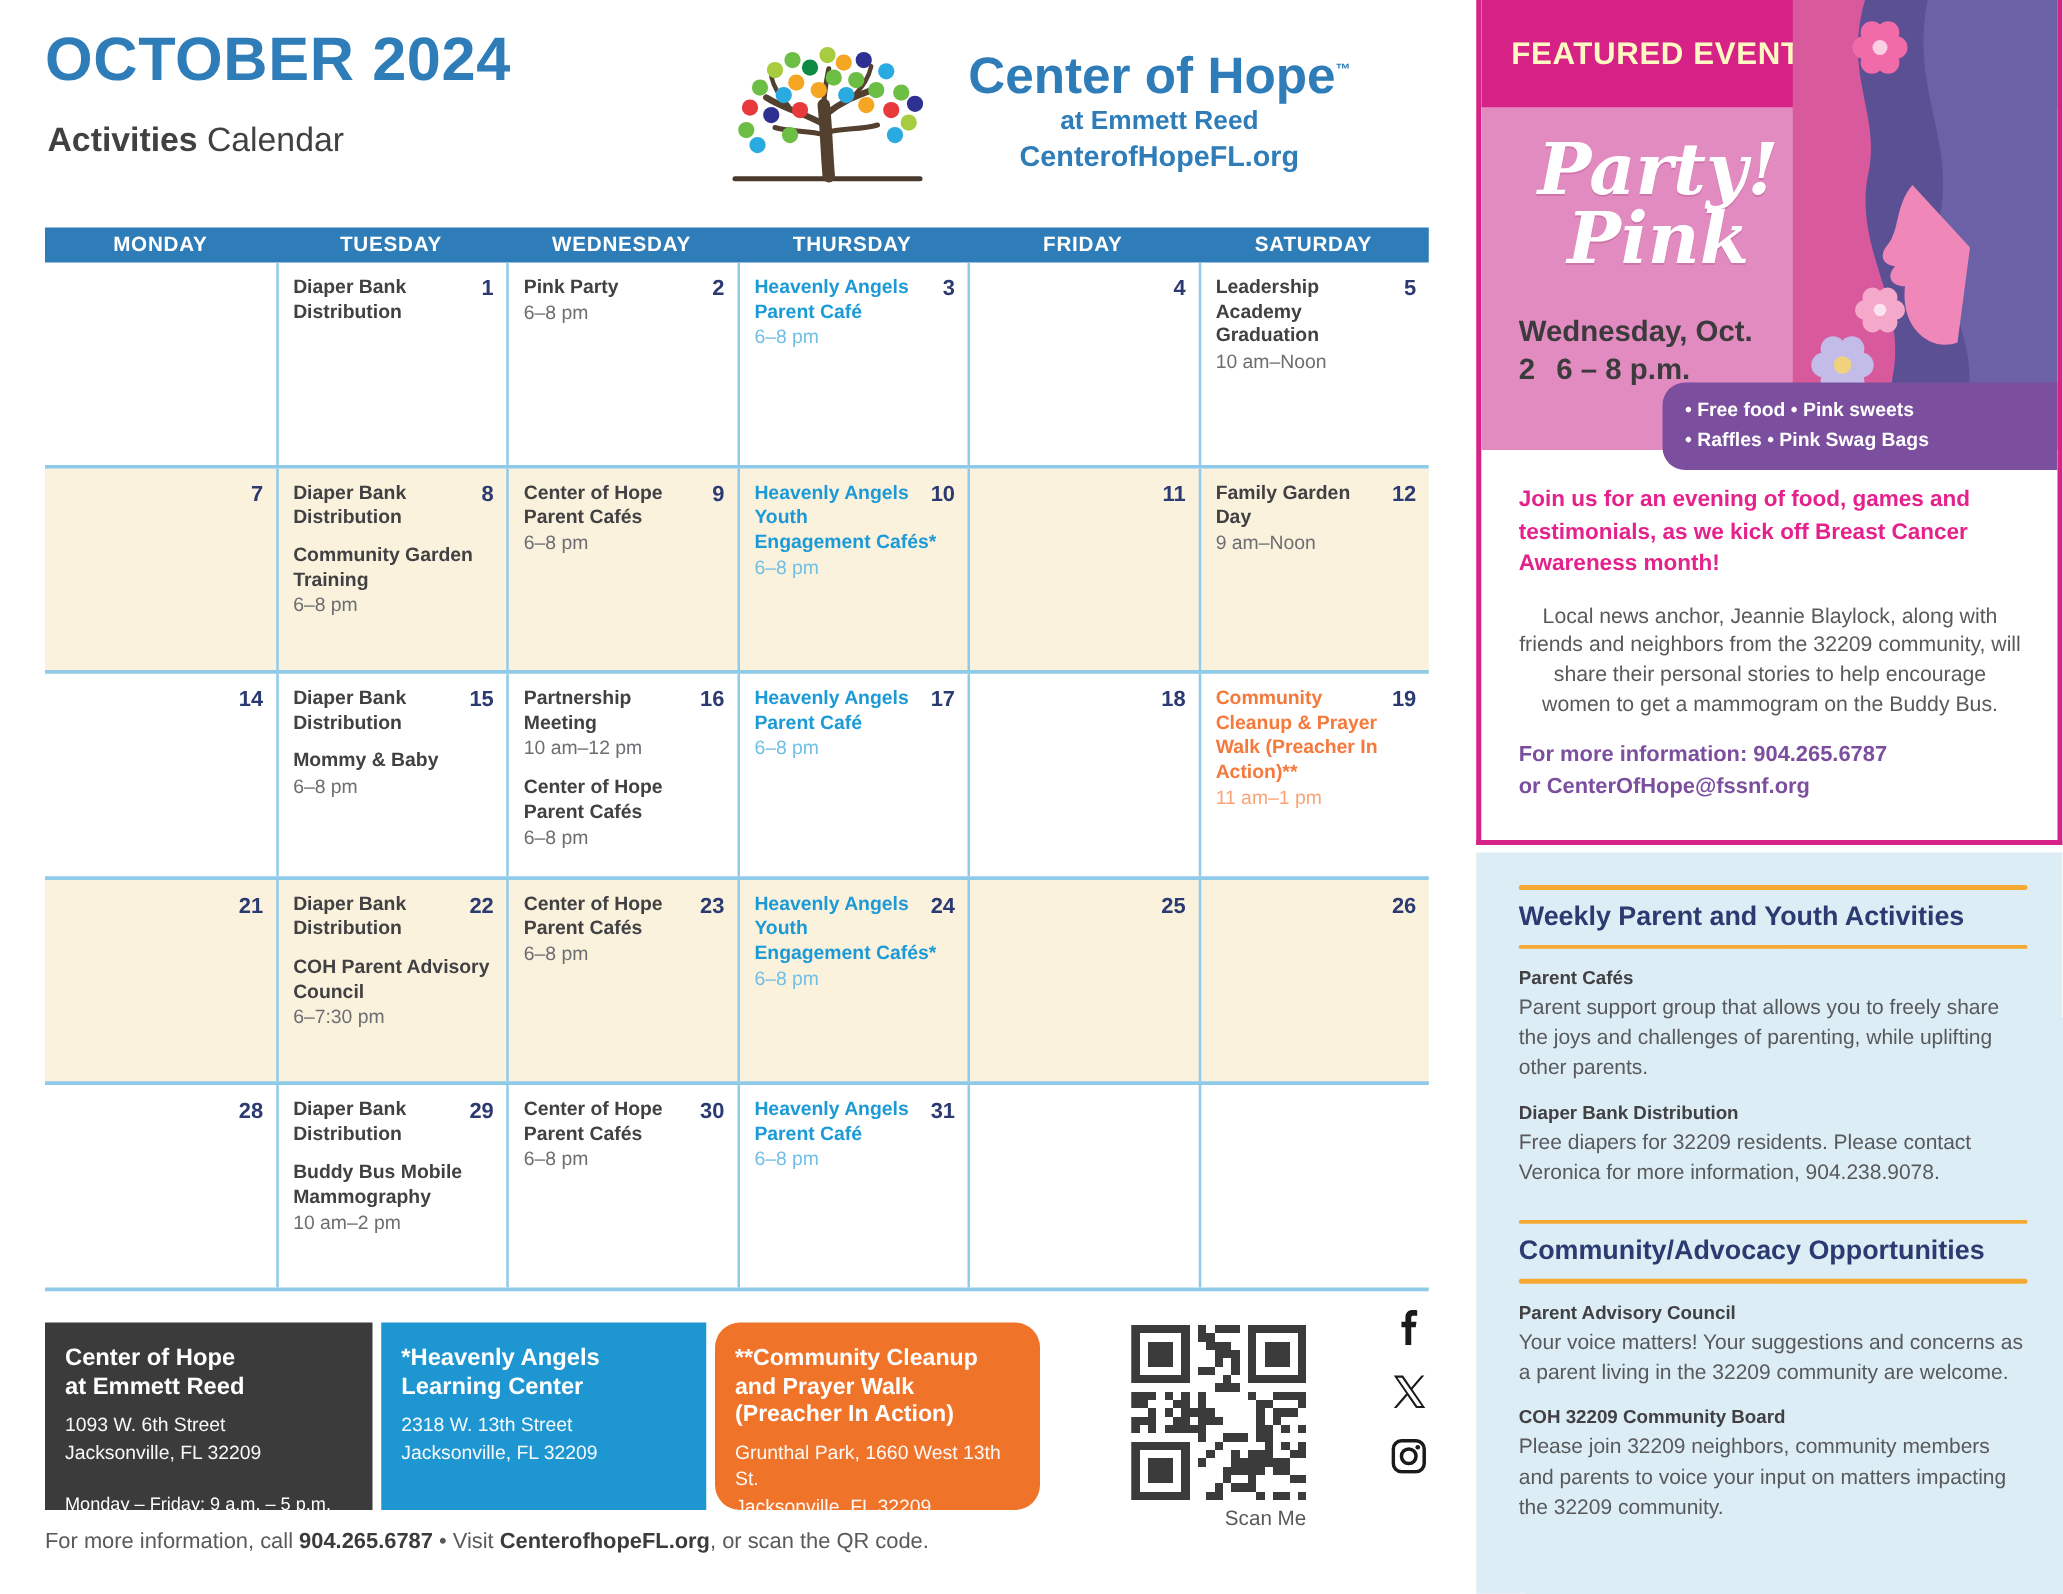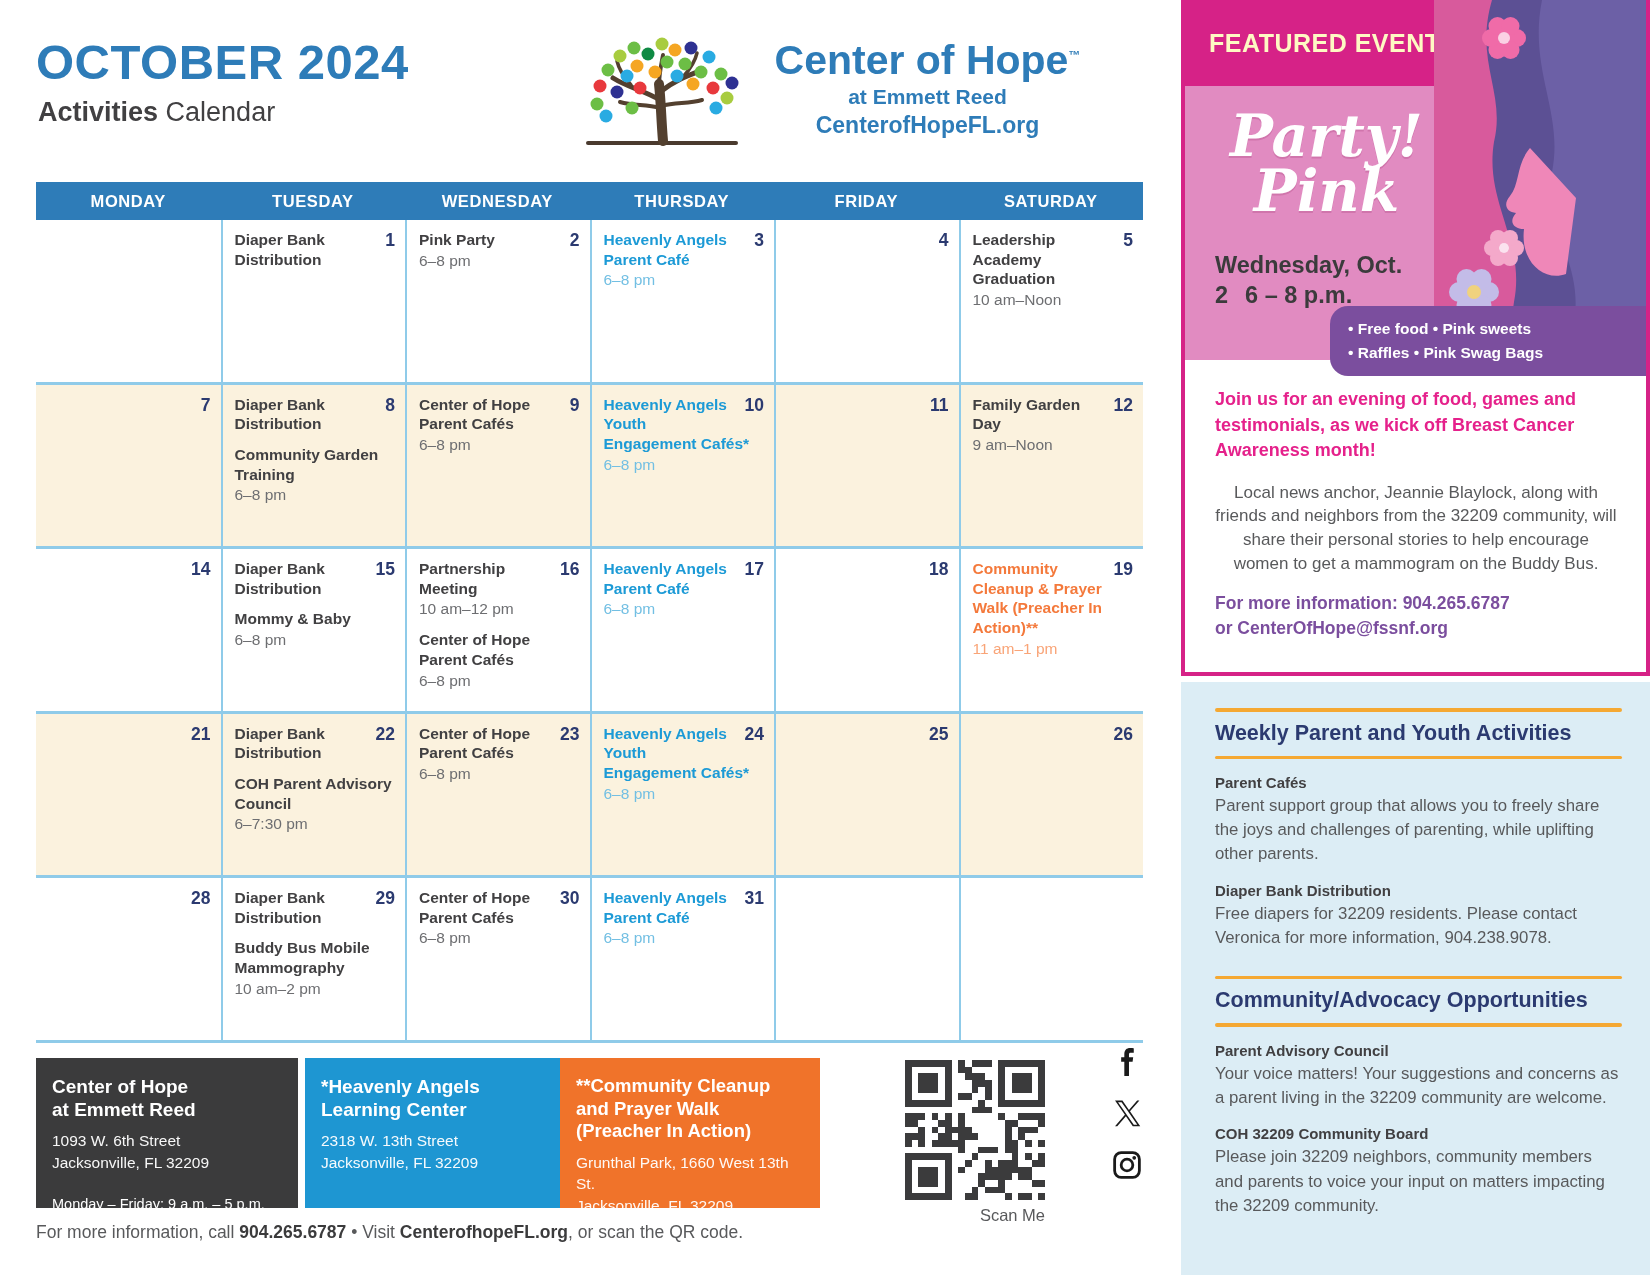--- a/index.html
+++ b/index.html
@@ -1,33 +1,33 @@
 <!DOCTYPE html>
 <html><head>
 <meta charset="utf-8">
 <style>
   html,body{margin:0;padding:0;}
   body{width:1650px;height:1275px;position:relative;background:#fff;overflow:hidden;
        font-family:"Liberation Sans",sans-serif;color:#414042;}
 
   
-  #month-title{position:absolute;left:36px;top:34px;color:#2E7CB8;font-weight:800;font-size:49px;letter-spacing:.5px;}
+  #month-title{position:absolute;left:36px;top:20px;color:#2E7CB8;font-weight:800;font-size:49px;letter-spacing:.5px;}
   #subtitle{position:absolute;left:38px;top:97px;font-size:27px;color:#414042;}
   #subtitle .bld{font-weight:800;}
 
   #tree{position:absolute;left:570px;top:28px;width:192px;height:124px;}
   #logo-text{position:absolute;left:765px;top:40px;width:325px;text-align:center;color:#2E7CB8;}
   .logo-name{font-size:41px;font-weight:800;line-height:1;}
   .logo-name sup{font-size:12px;}
   .logo-tag{font-size:21px;font-weight:700;margin-top:4px;}
   .logo-web{font-size:23px;font-weight:700;margin-top:3px;}
 
   
   #calendar{position:absolute;left:36px;top:182px;width:1107px;}
-  .cal-head{display:grid;grid-template-columns:repeat(6,1fr);height:38px;background:#2E7CB8;
+  .cal-head{display:grid;grid-template-columns:repeat(6,1fr);height:28px;background:#2E7CB8;
             color:#fff;font-weight:700;font-size:16.5px;letter-spacing:.6px;align-items:center;text-align:center;}
   .cal-row{display:grid;grid-template-columns:repeat(6,1fr);height:164.5px;box-sizing:border-box;
            border-bottom:3px solid #8FCBE9;}
   .cal-row.cream{background:#FBF2DE;}
   .cal-cell{padding:10px 9px 4px 12px;border-left:2.5px solid #8FCBE9;overflow:hidden;box-sizing:border-box;}
   .cal-cell:first-child{border-left:none;}
   .day-num{float:right;font-weight:800;font-size:17.5px;color:#2B3A70;line-height:1;margin:2px 1px 5px 6px;}
   .event{margin-bottom:11px;}
   .event-title{font-weight:700;font-size:15.5px;line-height:1.27;}
   .event-time{font-size:15.5px;line-height:1.3;margin-top:1px;}
@@ -60,21 +60,21 @@
   .rule{height:3.5px;background:#F5A832;border-radius:2px;}
   .side-heading{color:#2B3A70;font-weight:800;font-size:21.5px;padding:9px 0 10px;}
   .side-item-title{color:#414042;font-weight:700;font-size:15px;margin-top:15px;}
   .side-item-desc{color:#58595B;font-size:16.8px;line-height:1.44;margin-top:3px;}
   .side-section{margin-bottom:26px;}
 
   
   .fbox{position:absolute;top:1058px;height:150px;box-sizing:border-box;color:#fff;padding:17px 16px;}
   #fbox-dark{left:36px;width:262px;background:#3B3B3C;}
   #fbox-blue{left:305px;width:260px;background:#1E96D2;}
-  #fbox-orange{left:560px;width:260px;background:#F0732A;}
+  #fbox-orange{left:572px;width:260px;background:#F0732A;border-radius:20px;}
   .fbox-title{font-weight:800;font-size:19px;line-height:1.22;white-space:pre-line;}
   #fbox-orange .fbox-title{font-size:18.5px;}
   .fbox-lines{font-size:15.5px;line-height:1.4;margin-top:9px;opacity:.96;}
   .fbox-extra{font-size:14.5px;margin-top:22px;}
   #qr{position:absolute;left:905px;top:1060px;width:140px;height:140px;cursor:pointer;}
   #scanme{position:absolute;left:905px;top:1206px;width:140px;text-align:right;color:#58595B;font-size:16.5px;}
   #social{position:absolute;left:1104px;top:1048px;width:46px;display:flex;flex-direction:column;gap:24px;align-items:center;}
   #info-line{position:absolute;left:36px;top:1222px;font-size:17.5px;color:#58595B;}
   #info-line .b{font-weight:700;color:#3B3B3C;}
 </style>

